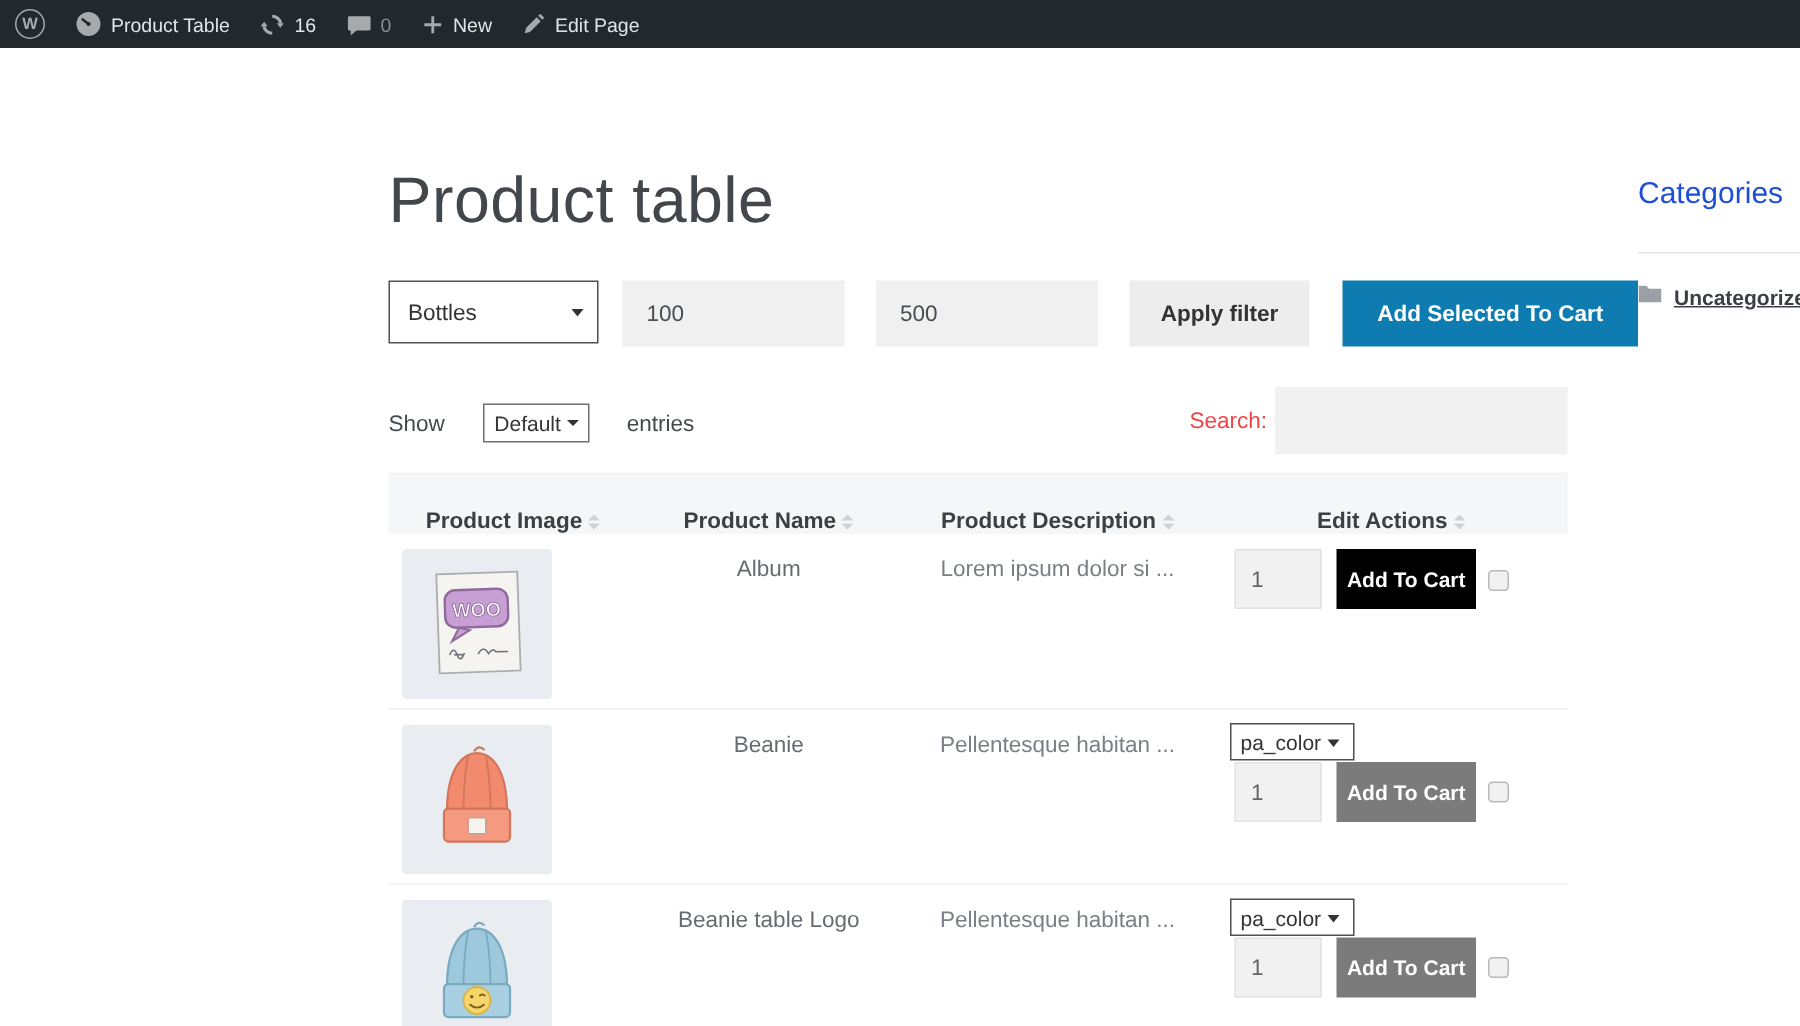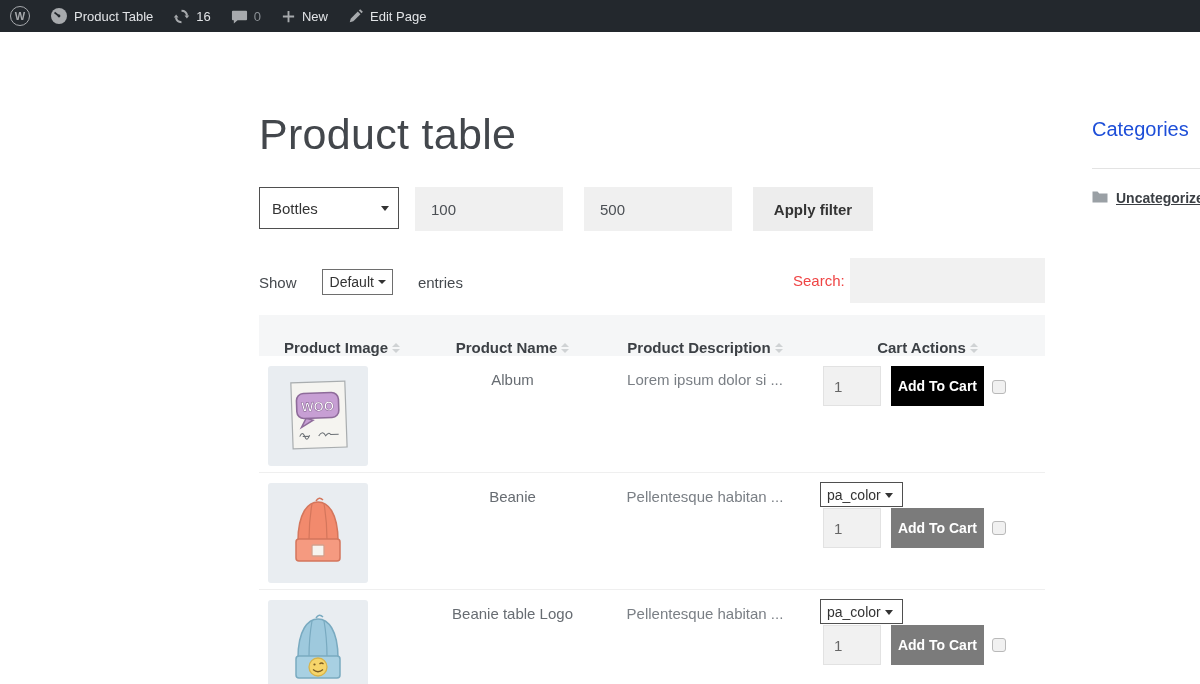--- a/index.html
+++ b/index.html
@@ -192,20 +192,21 @@
 <h1 class="page-title">Product table</h1>
 
 <div class="filter-bar">
   <div class="fake-select cat-select">
     <span>Bottles</span>
     <span class="arrow"></span>
   </div>
   <input class="f-input" type="text" value="100" style="">
   <input class="f-input" type="text" value="500" style="">
   <button class="apply-btn">Apply filter</button>
+  <button class="addsel-btn">Add Selected To Cart</button>
 </div>
 
 <div class="show-entries">
   <span>Show</span>
   <div class="fake-select entries-select">
     <span>Default</span>
     <span class="arrow"></span>
   </div>
   <span>entries</span>
 </div>
@@ -229,21 +230,21 @@
         </span>
     </div>
     <div class="th th-3">
       <span>Product Description</span>
       <span class="sort">
           <i class="up"></i>
           <i class="down"></i>
         </span>
     </div>
     <div class="th th-4">
-      <span>Cart Actions</span>
+      <span>Edit Actions</span>
       <span class="sort">
           <i class="up"></i>
           <i class="down"></i>
         </span>
     </div>
   </div>
 
   <div class="trow">
     <div class="pimg">
       <svg width="100" height="100" viewBox="0 0 100 100">

